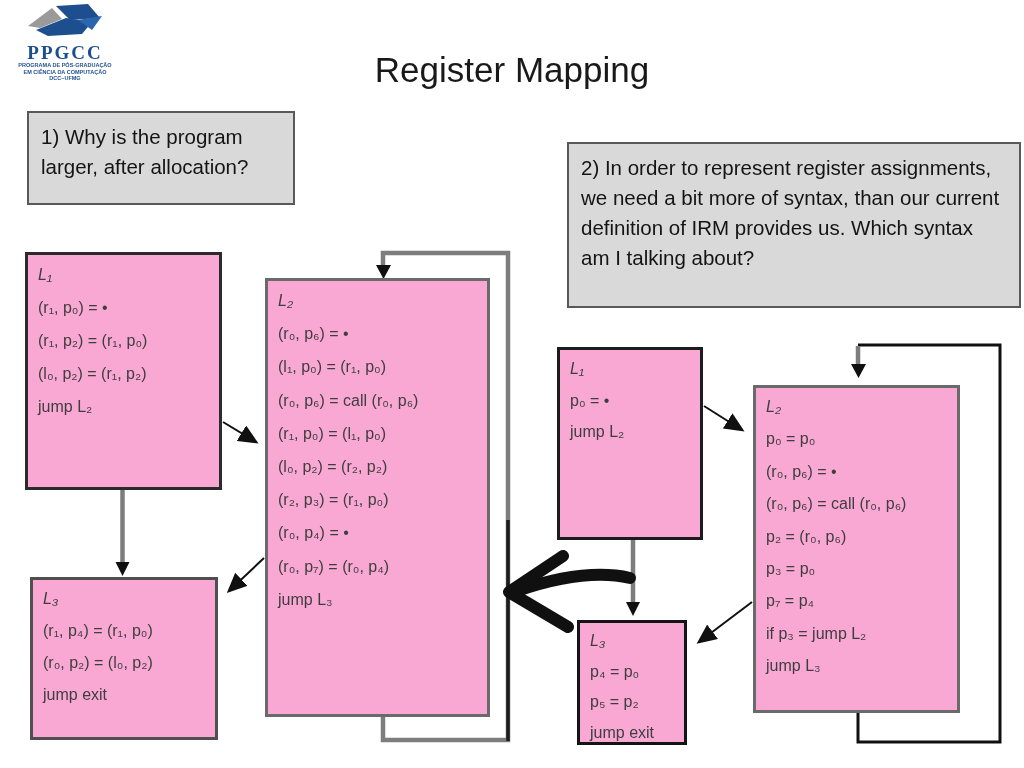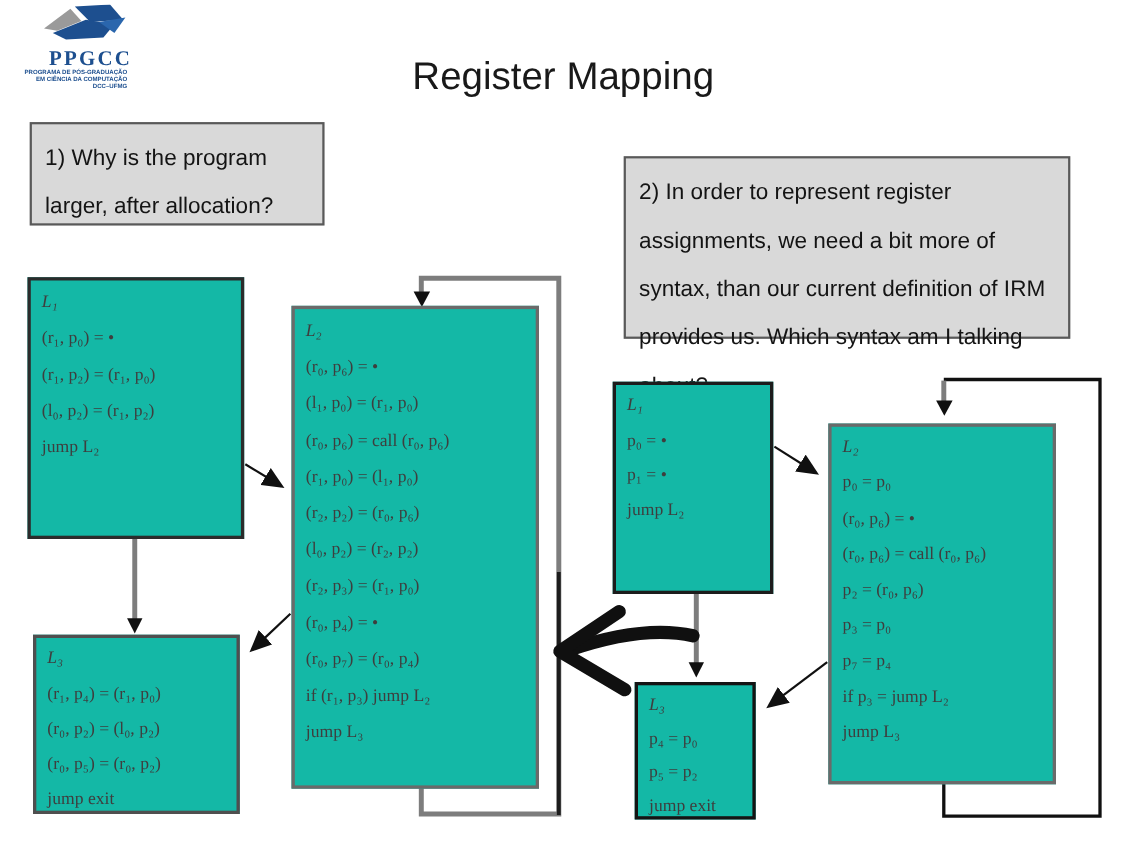--- a/index.html
+++ b/index.html
@@ -8,34 +8,34 @@
   }
   *{margin:0;padding:0;box-sizing:border-box;}
   html,body{width:1024px;height:768px;}
   body{font-family:"Liberation Sans",sans-serif;background:#ffffff;position:relative;overflow:hidden;}
   .slide{position:absolute;inset:0;width:1024px;height:768px;background:#fff;}
 
   .slide-title{position:absolute;top:50px;left:0;width:100%;text-align:center;
     font-size:35px;color:#191919;letter-spacing:0px;}
 
   
-  .logo{position:absolute;left:10px;top:4px;width:110px;text-align:right;}
+  .logo{position:absolute;left:10px;top:4px;width:110px;text-align:center;}
   .logo-acronym{color:var(--logo-blue);font-weight:bold;font-size:19px;letter-spacing:2px;
     font-family:"Liberation Serif",serif;line-height:18px;}
   .logo-sub{color:var(--logo-blue);font-size:6px;line-height:6.5px;font-weight:bold;transform:scale(.92);}
 
   
   .callout{position:absolute;background:var(--callout-bg);border:2px solid var(--callout-border);
-    color:#141414;font-size:20.5px;line-height:44px;padding:9px 12px 8px 12px;}
+    color:#141414;font-size:20.5px;line-height:30px;padding:9px 12px 8px 12px;}
   #callout-1{left:27px;top:111px;width:268px;height:94px;}
-  #callout-2{left:567px;top:142px;width:406px;height:166px;}
+  #callout-2{left:567px;top:142px;width:454px;height:166px;}
 
   
-  .code-box{position:absolute;background:#14b8a6;border:3px solid #444;
-    font-family:Liberation Serif, serif;color:var(--code-ink);
+  .code-box{position:absolute;background:#f9a8d4;border:3px solid #444;
+    font-family:Liberation Sans, sans-serif;color:var(--code-ink);
     font-size:16px;padding:3px 6px 0 10px;white-space:nowrap;z-index:2;}
   .block-title{font-style:italic;}
   #blk-l1-left {left:25px; top:252px; width:197px; height:238px; line-height:33px;  border-color:#2b2b2b;}
   #blk-l2-left {left:265px;top:278px; width:225px; height:439px; line-height:33.2px;border-color:#6a6a6a;}
   #blk-l3-left {left:30px; top:577px; width:188px; height:163px; line-height:32px;  border-color:#4f4f4f;}
   #blk-l1-right{left:557px;top:347px; width:146px; height:193px; line-height:31.5px;border-color:#1c1c1c;}
   #blk-l2-right{left:753px;top:385px; width:207px; height:328px; line-height:32.4px;border-color:#6a6a6a;}
   #blk-l3-right{left:577px;top:620px; width:110px; height:125px; line-height:30.5px;border-color:#141414;}
 
   svg.connections{position:absolute;inset:0;z-index:1;}
@@ -110,44 +110,40 @@
         <div class="code-line">jump L₂</div>
       </div>
   </div>
   <div class="code-box" id="blk-l2-left">
     <div class="block-title">L₂</div>
     <div>
         <div class="code-line">(r₀, p₆) = •</div>
         <div class="code-line">(l₁, p₀) = (r₁, p₀)</div>
         <div class="code-line">(r₀, p₆) = call (r₀, p₆)</div>
         <div class="code-line">(r₁, p₀) = (l₁, p₀)</div>
-        <div class="code-line">(r₂, p₂) = (r₀, p₆)</div>
         <div class="code-line">(l₀, p₂) = (r₂, p₂)</div>
         <div class="code-line">(r₂, p₃) = (r₁, p₀)</div>
         <div class="code-line">(r₀, p₄) = •</div>
         <div class="code-line">(r₀, p₇) = (r₀, p₄)</div>
-        <div class="code-line">if (r₁, p₃) jump L₂</div>
         <div class="code-line">jump L₃</div>
       </div>
   </div>
   <div class="code-box" id="blk-l3-left">
     <div class="block-title">L₃</div>
     <div>
         <div class="code-line">(r₁, p₄) = (r₁, p₀)</div>
         <div class="code-line">(r₀, p₂) = (l₀, p₂)</div>
-        <div class="code-line">(r₀, p₅) = (r₀, p₂)</div>
         <div class="code-line">jump exit</div>
       </div>
   </div>
 
   <div class="code-box" id="blk-l1-right">
     <div class="block-title">L₁</div>
     <div>
         <div class="code-line">p₀ = •</div>
-        <div class="code-line">p₁ = •</div>
         <div class="code-line">jump L₂</div>
       </div>
   </div>
   <div class="code-box" id="blk-l2-right">
     <div class="block-title">L₂</div>
     <div>
         <div class="code-line">p₀ = p₀</div>
         <div class="code-line">(r₀, p₆) = •</div>
         <div class="code-line">(r₀, p₆) = call (r₀, p₆)</div>
         <div class="code-line">p₂ = (r₀, p₆)</div>

